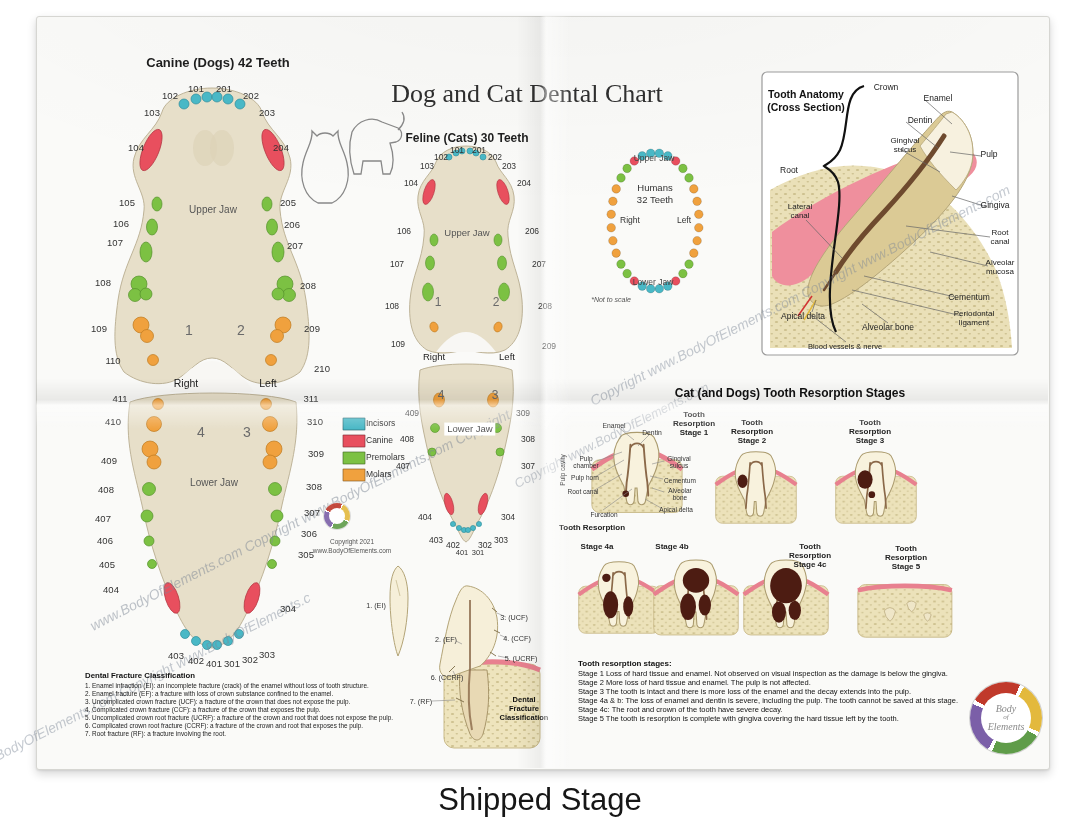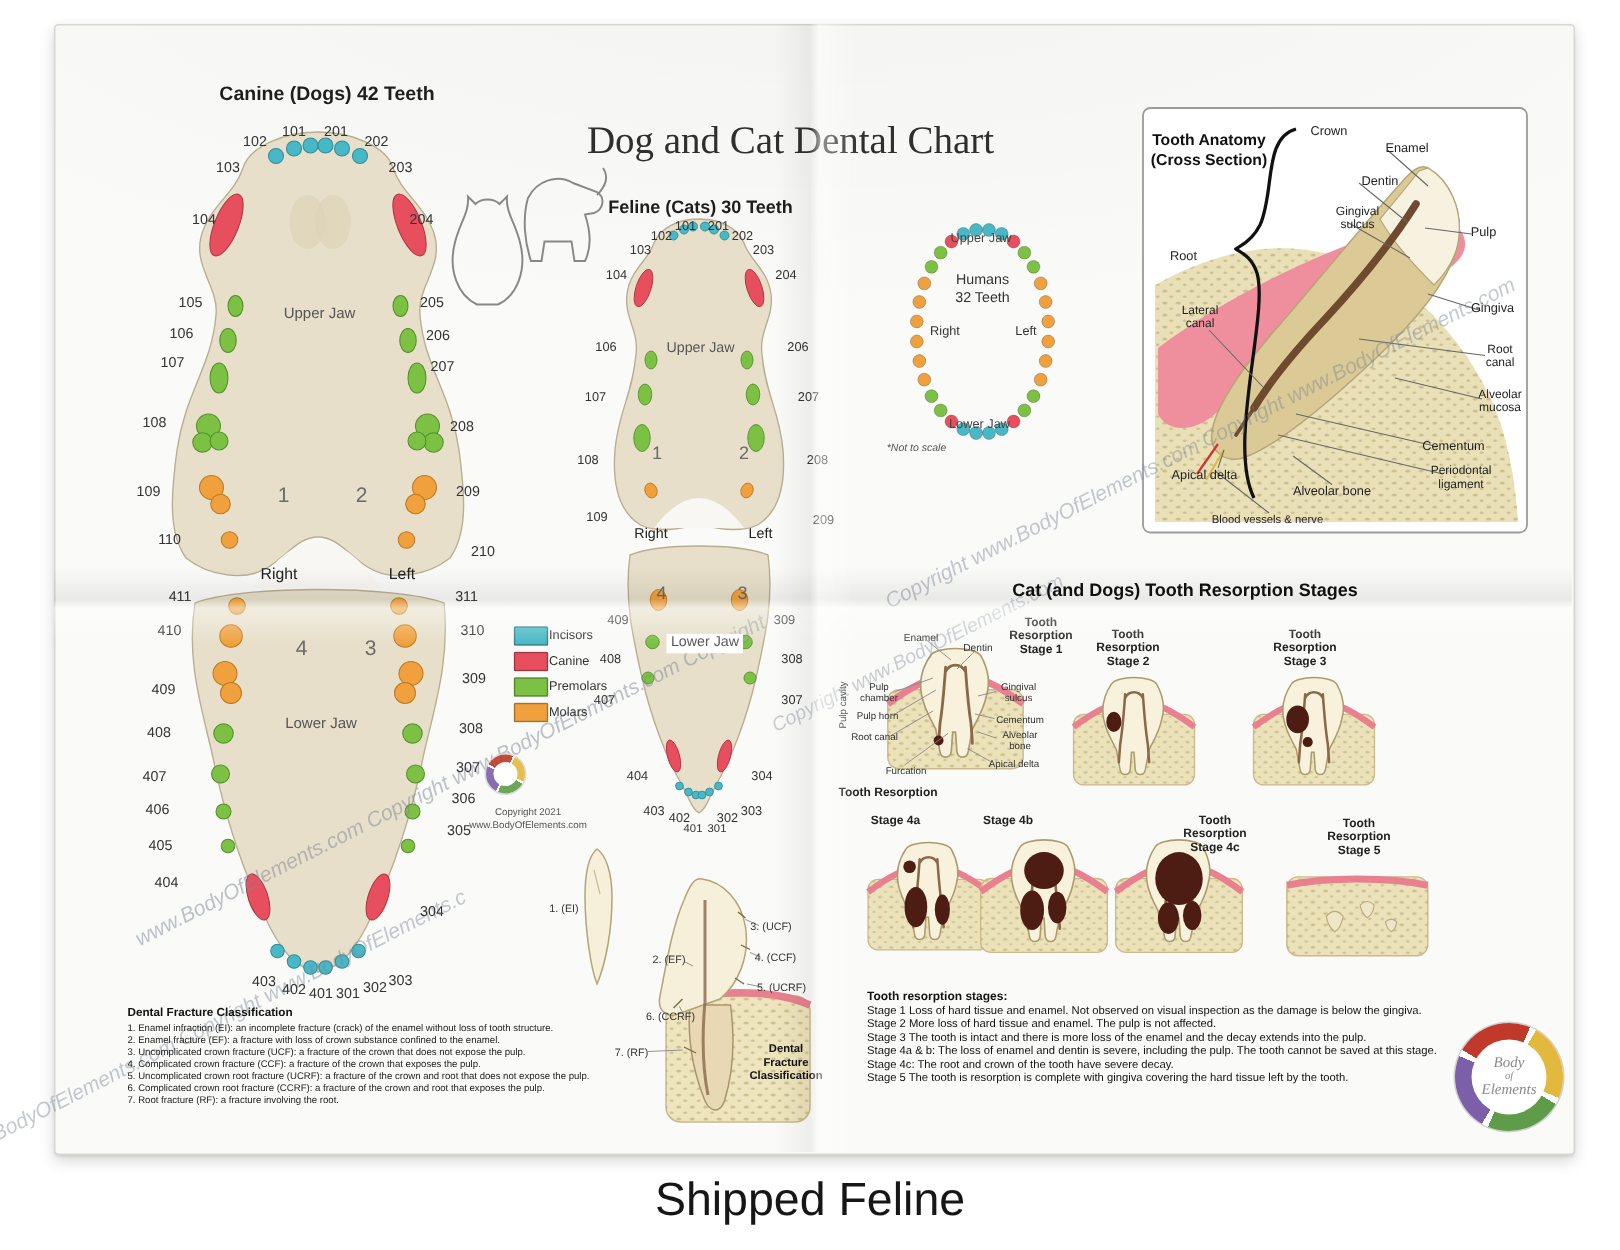--- a/index.html
+++ b/index.html
@@ -550,14 +550,14 @@
   <div class="brand-logo">
     <div class="logo-core">
       <span>Body</span>
       <span>of</span>
       <span>Elements</span>
     </div>
   </div>
 
   <div class="fold-overlay"></div>
 
-  <div class="shipped">Shipped Feline</div>
+  <div class="shipped">Shipped Stage</div>
 </div>
 
 </body></html>

